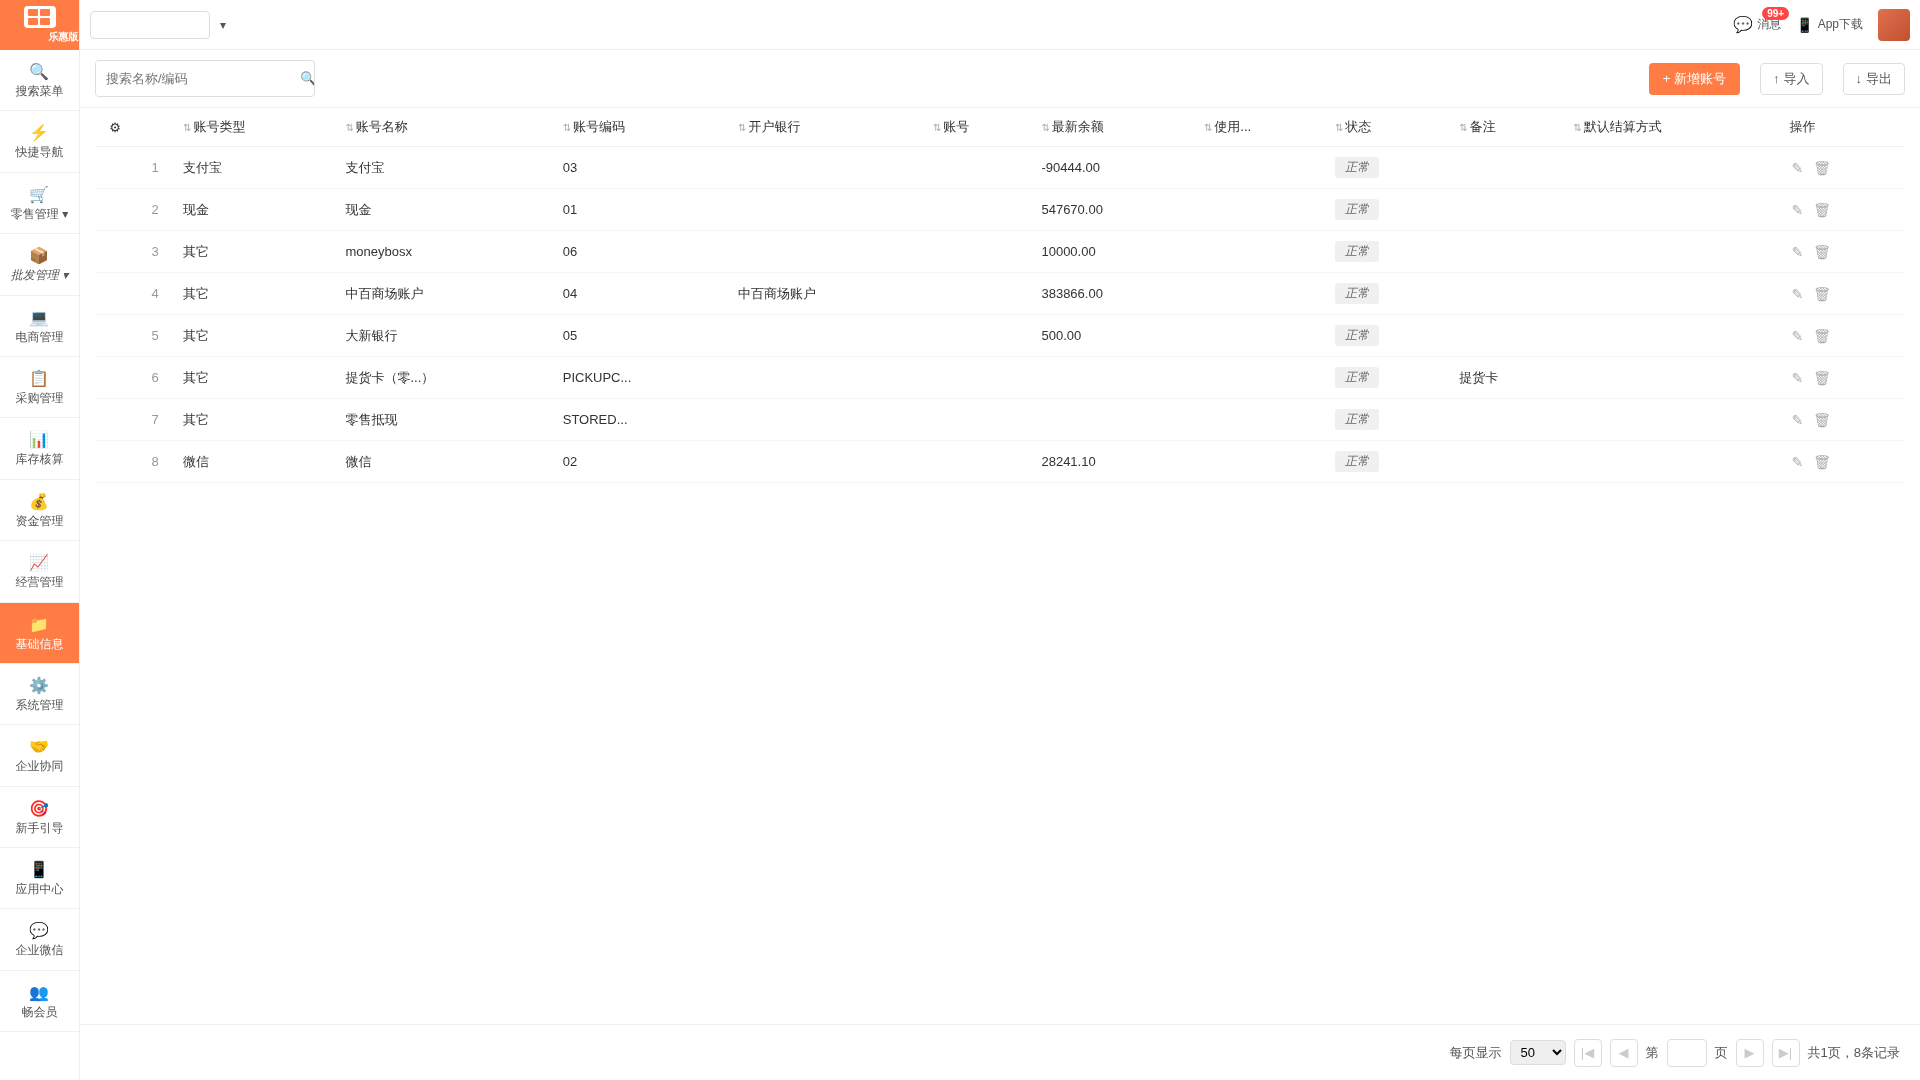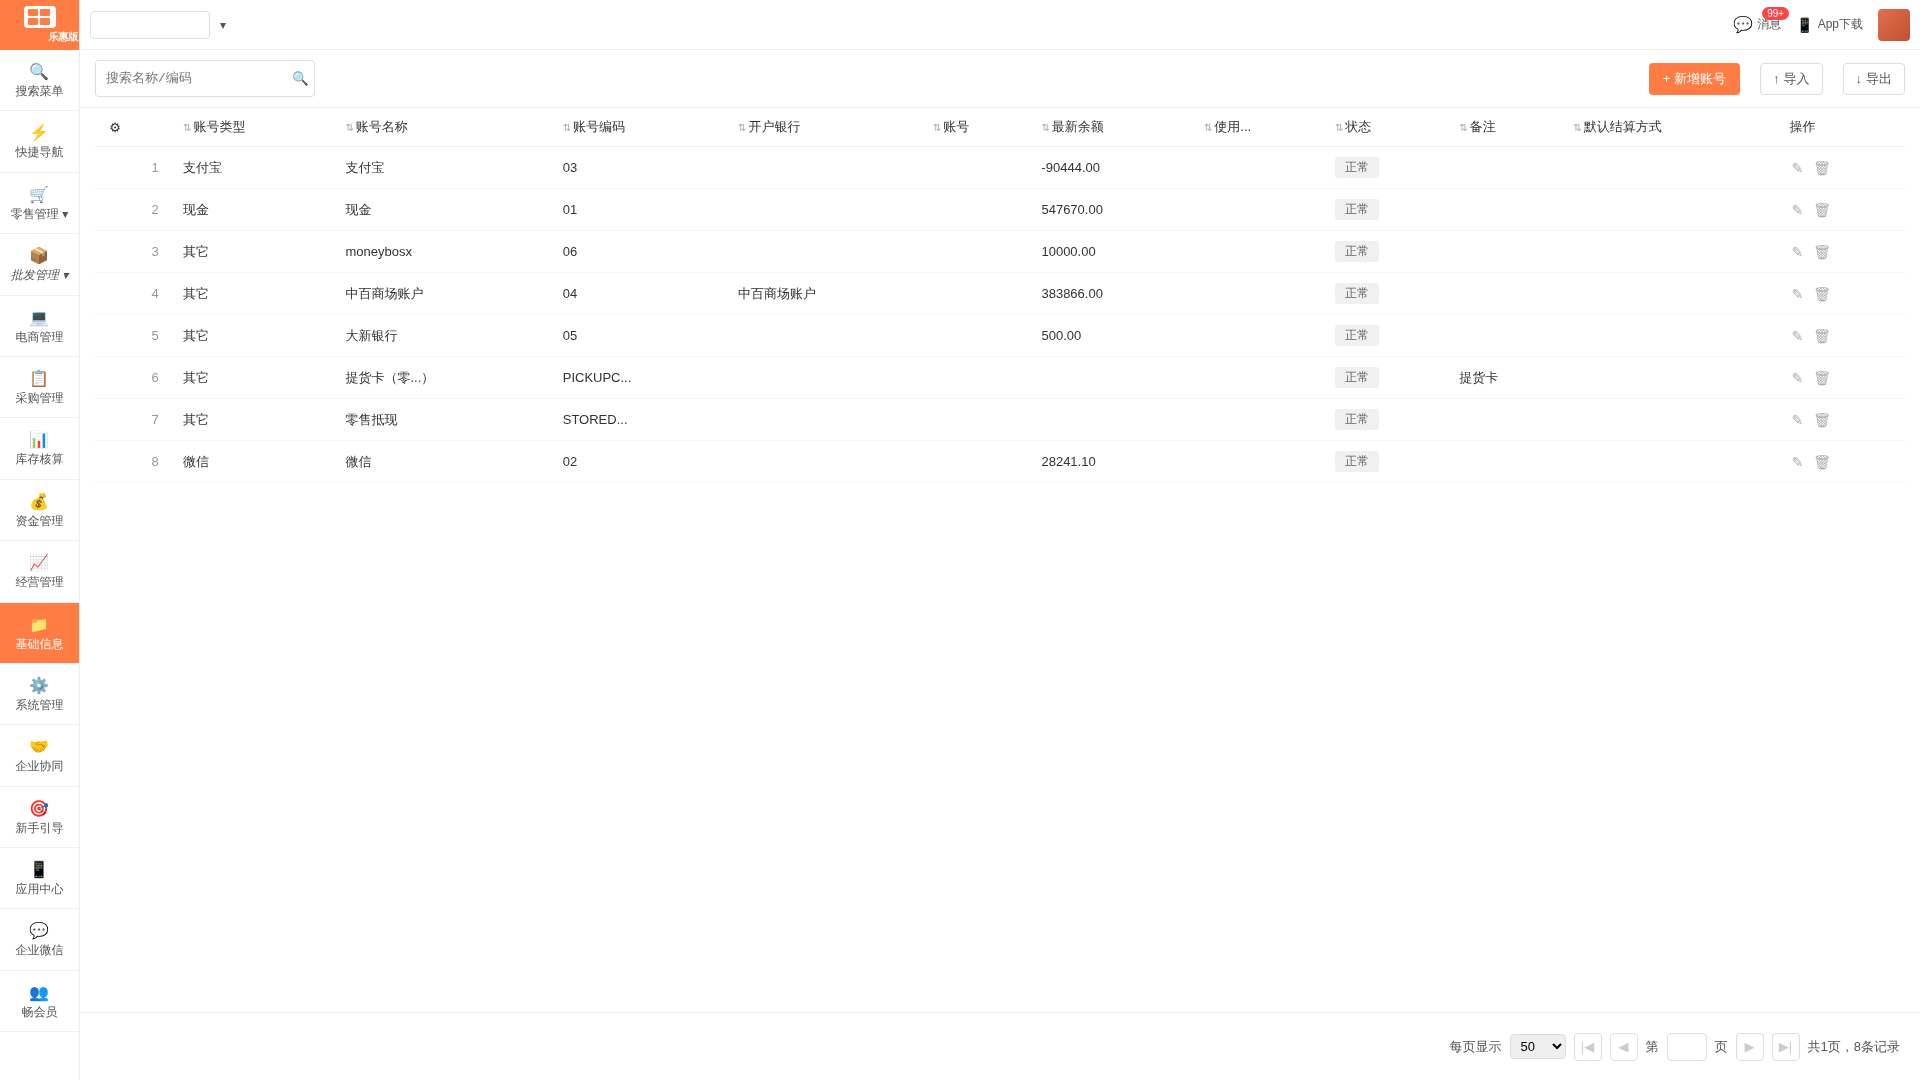--- a/index.html
+++ b/index.html
@@ -114,20 +114,21 @@
     }
     .badge {
       background: #ff4444;
       color: white;
       border-radius: 10px;
       font-size: 10px;
       padding: 1px 5px;
       position: absolute;
       top: -8px;
       right: -8px;
+      font-weight: bold;
     }
     .topbar-app {
       display: flex;
       align-items: center;
       gap: 4px;
       font-size: 12px;
       color: #555;
       cursor: pointer;
     }
     .topbar-avatar {
@@ -196,21 +197,20 @@
       overflow: hidden;
       width: 220px;
     }
     .search-input {
       border: none;
       outline: none;
       padding: 10px 10px;
       font-size: 13px;
       flex: 1;
       color: #999;
-      font-family: Liberation Mono, monospace;
     }
     .search-btn {
       background: none;
       border: none;
       padding: 6px 8px;
       cursor: pointer;
       color: #999;
     }
     .toolbar-actions {
       display: flex;
@@ -283,41 +283,42 @@
       text-align: center;
       width: 40px;
     }
     .status-badge {
       display: inline-block;
       padding: 2px 10px;
       background: #f0f0f0;
       color: #666;
       border-radius: 3px;
       font-size: 12px;
+      font-style: italic;
     }
     .action-btns {
       display: flex;
       gap: 6px;
     }
     .action-btn {
       background: none;
       border: none;
       cursor: pointer;
       color: #aaa;
       font-size: 14px;
       padding: 2px;
     }
     .gear-col {
       width: 30px;
       text-align: center;
     }
 
     
     .pagination {
-      height: 68px;
+      height: 56px;
       display: flex;
       align-items: center;
       justify-content: flex-end;
       padding: 0 20px;
       gap: 8px;
       border-top: 1px solid #f0f0f0;
       font-size: 13px;
       color: #555;
     }
     .page-size-select {

